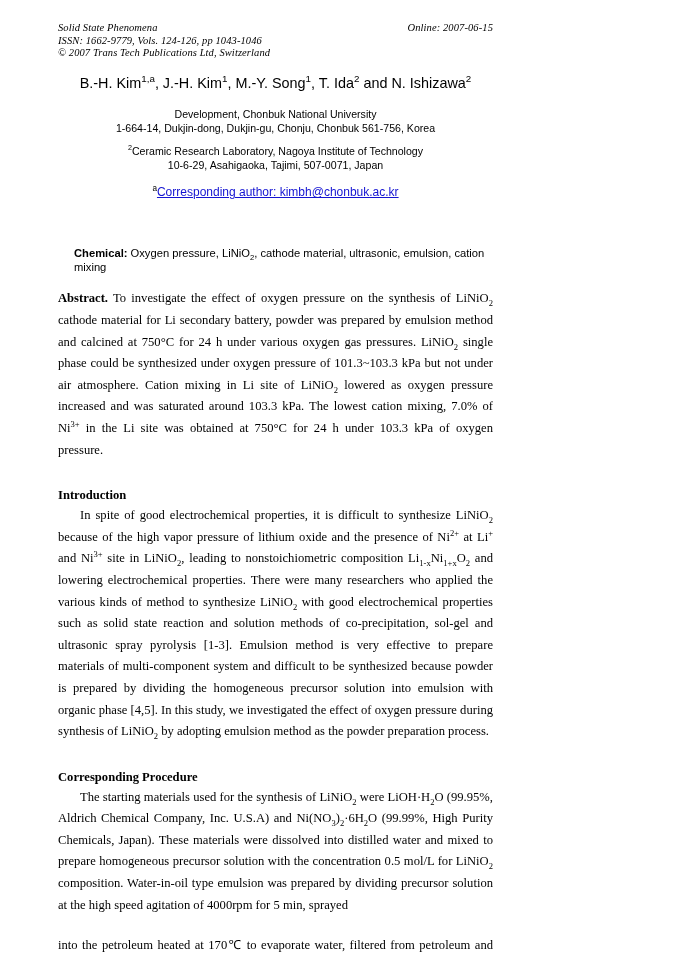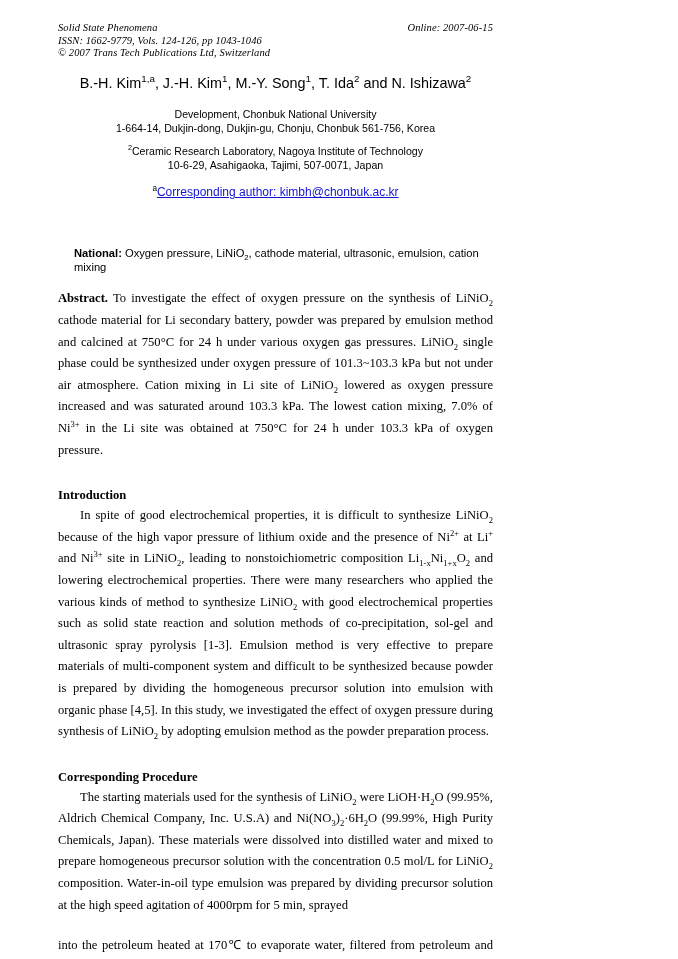--- a/index.html
+++ b/index.html
@@ -149,21 +149,21 @@
       <div><sup>2</sup><span>Ceramic Research Laboratory, Nagoya Institute of Technology</span></div>
       <div>10-6-29, Asahigaoka, Tajimi, 507-0071, Japan</div>
     </div>
   </div>
 
   <div class="correspond">
     <sup>a</sup><span class="link">Corresponding author: kimbh@chonbuk.ac.kr</span>
   </div>
 
   <div class="keywords">
-    <b>National:</b><span> Oxygen pressure, LiNiO</span><sub>2</sub><span>, cathode material, ultrasonic, emulsion, cation mixing</span>
+    <b>Chemical:</b><span> Oxygen pressure, LiNiO</span><sub>2</sub><span>, cathode material, ultrasonic, emulsion, cation mixing</span>
   </div>
 
   <div class="abstract">
     <b>Abstract.</b><span> To investigate the effect of oxygen pressure on the synthesis of LiNiO</span><sub>2</sub><span> cathode material for Li secondary battery, powder was prepared by emulsion method and calcined at 750°C for 24 h under various oxygen gas pressures. LiNiO</span><sub>2</sub><span> single phase could be synthesized under oxygen pressure of 101.3~103.3 kPa but not under air atmosphere. Cation mixing in Li site of LiNiO</span><sub>2</sub><span> lowered as oxygen pressure increased and was saturated around 103.3 kPa. The lowest cation mixing, 7.0% of Ni</span><sup>3+</sup><span> in the Li site was obtained at 750°C for 24 h under 103.3 kPa of oxygen pressure.</span>
   </div>
 
   <div class="section-head">Introduction</div>
   <p class="para"><span>In spite of good electrochemical properties, it is difficult to synthesize LiNiO</span><sub>2</sub><span> because of the high vapor pressure of lithium oxide and the presence of Ni</span><sup>2+</sup><span> at Li</span><sup>+</sup><span> and Ni</span><sup>3+</sup><span> site in LiNiO</span><sub>2</sub><span>, leading to nonstoichiometric composition Li</span><sub>1-x</sub><span>Ni</span><sub>1+x</sub><span>O</span><sub>2</sub><span> and lowering electrochemical properties. There were many researchers who applied the various kinds of method to synthesize LiNiO</span><sub>2</sub><span> with good electrochemical properties such as solid state reaction and solution methods of co-precipitation, sol-gel and ultrasonic spray pyrolysis [1-3]. Emulsion method is very effective to prepare materials of multi-component system and difficult to be synthesized because powder is prepared by dividing the homogeneous precursor solution into emulsion with organic phase [4,5]. In this study, we investigated the effect of oxygen pressure during synthesis of LiNiO</span><sub>2</sub><span> by adopting emulsion method as the powder preparation process.</span></p>
 
   <div class="section-head">Corresponding Procedure</div>

